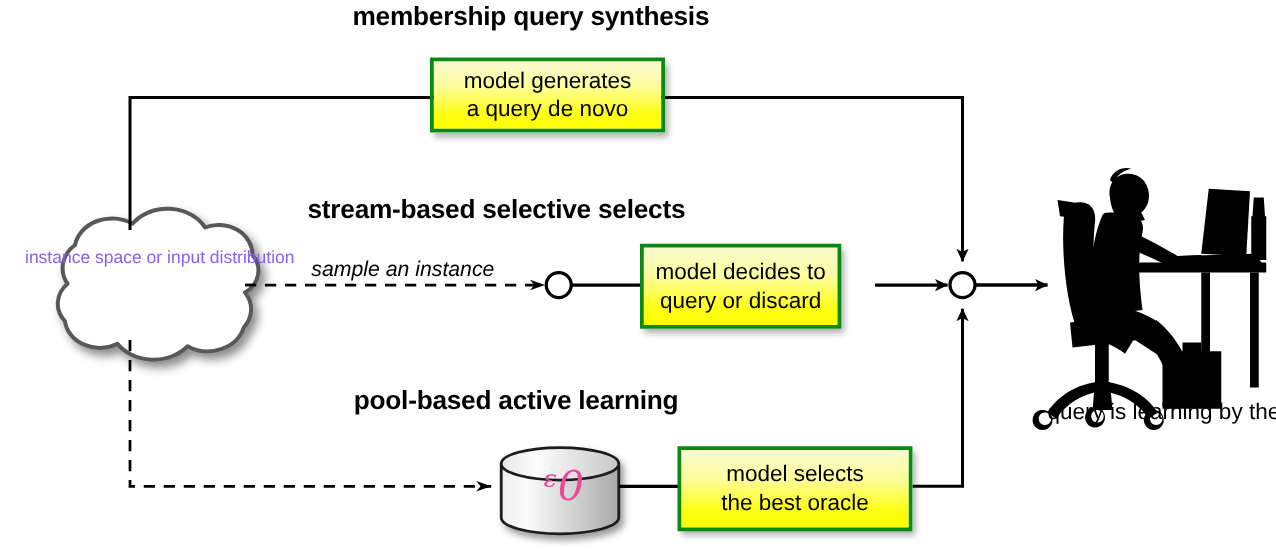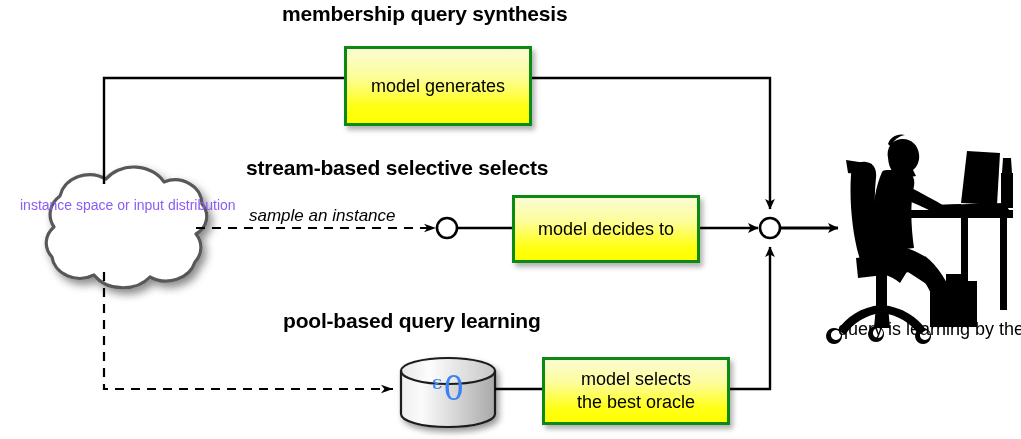--- a/index.html
+++ b/index.html
@@ -65,22 +65,23 @@
     font-size: 14px;
     line-height: 23px;
     color: #8b5cf6;
     text-align: right;
     white-space: nowrap;
     z-index: 4;
   }
   .cyl-symbol {
     position: absolute;
     font-family: "DejaVu Serif", serif;
+    font-style: italic;
     font-size: 33px;
-    color: #3b82f6;
+    color: #ec4899;
     z-index: 4;
   }
   .oracle-caption {
     position: absolute;
     font-family: "Liberation Sans", sans-serif;
     font-size: 18px;
     line-height: 23px;
     color: #000000;
     text-align: center;
     white-space: nowrap;
@@ -216,45 +217,47 @@
       <path d="M946,274 L961,274 L961,282 L946,282 Z"></path>
 
       <rect x="930" y="322" width="47" height="5"></rect>
     </g>
   </svg>
 
   <div class="section-title" style="left:282px; top:2px;">membership query synthesis</div>
 
   <div class="section-title" style="left:246px; top:156px;">stream-based selective selects</div>
 
-  <div class="section-title" style="left:283px; top:309px;">pool-based query learning</div>
+  <div class="section-title" style="left:283px; top:309px;">pool-based active learning</div>
 
   <div class="cloud-text" style="left:20px; top:194px; width:172px;">
     <span>instance</span>
     <span>space or input</span>
     <span>distribution</span>
   </div>
 
   <div class="cyl-symbol" style="left:432px; top:369px;">ᵋ0</div>
 
   <div class="edge-label" style="left:249px; top:206px; width:130px;">
     <span>sample an</span>
     <span>instance</span>
   </div>
 
 
-  <div class="box" style="left:344px; top:46px; width:188px; height:80px;">
+  <div class="box" style="left:344px; top:46px; width:188px; height:60px;">
     <div>
       <span>model generates</span>
+      <span>a query de novo</span>
     </div>
   </div>
 
-  <div class="box" style="left:512px; top:195px; width:188px; height:68px;">
+  <div class="box" style="left:512px; top:195px; width:161px; height:68px;">
     <div>
       <span>model decides to</span>
+      <span>query or discard</span>
     </div>
   </div>
 
   <div class="box" style="left:542px; top:357px; width:188px; height:68px;">
     <div>
       <span>model selects</span>
       <span>the best oracle</span>
     </div>
   </div>
 

